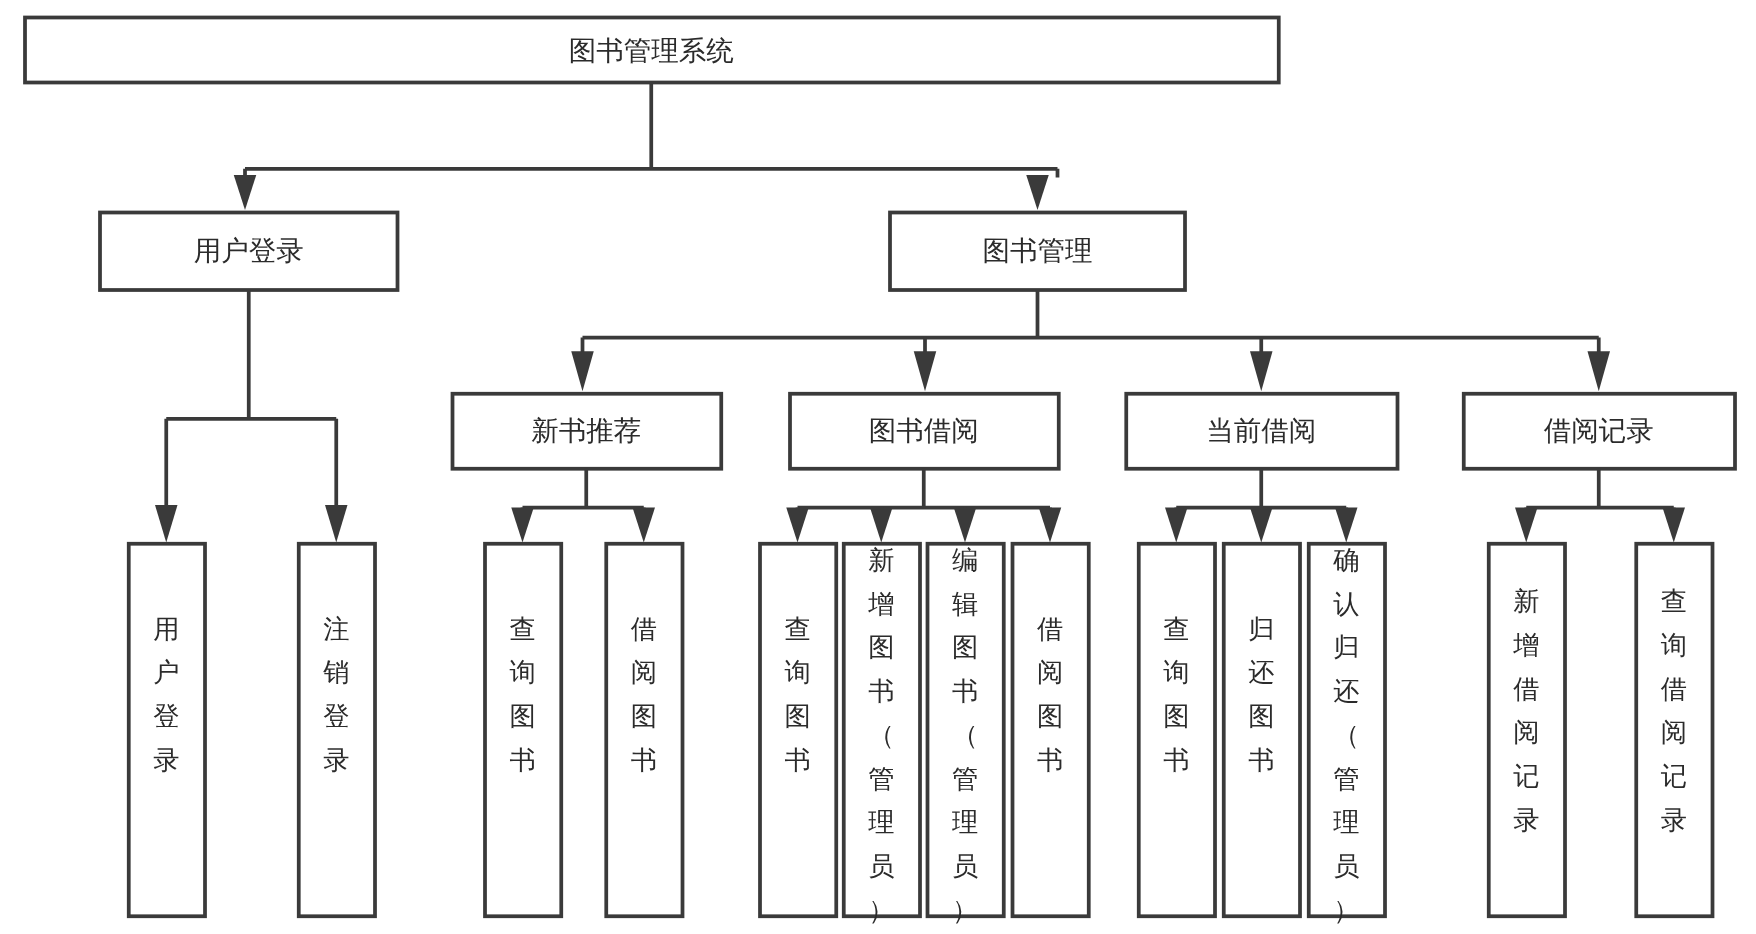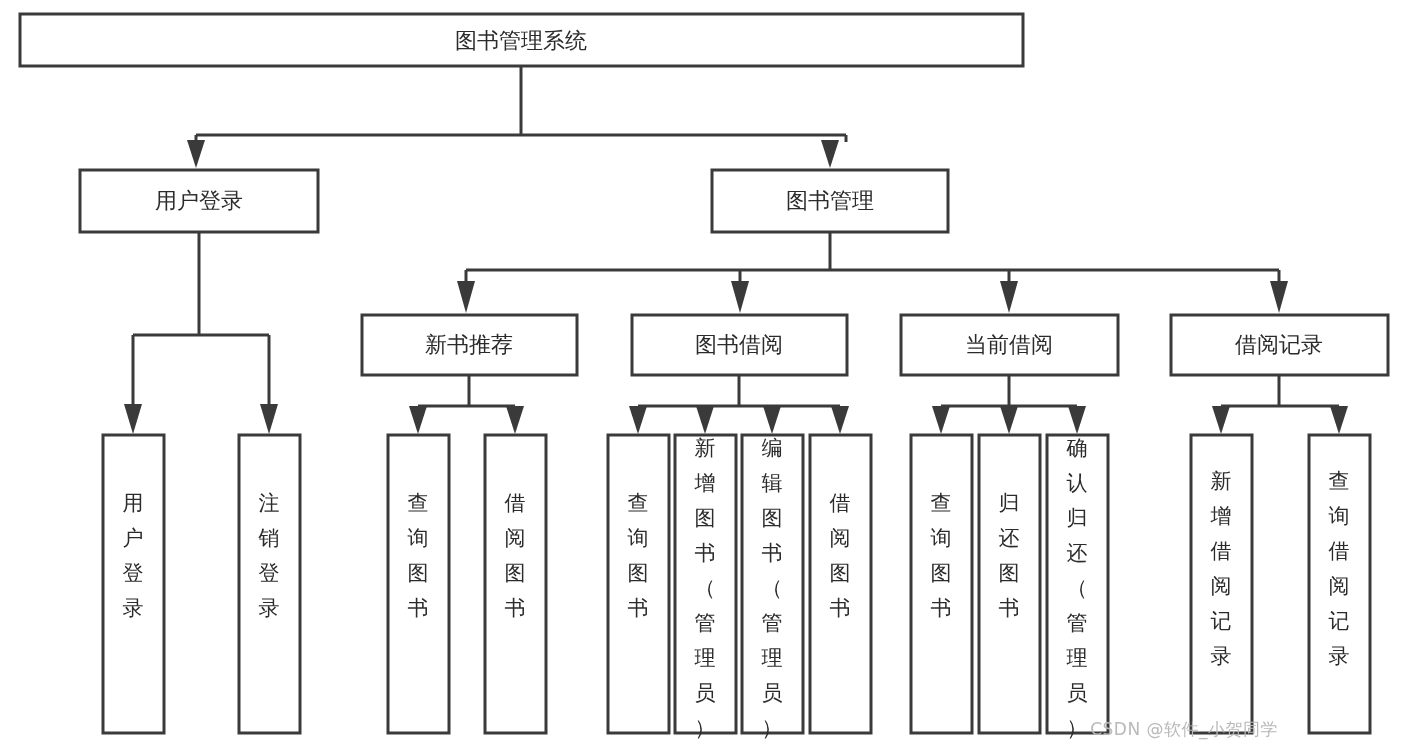--- a/index.html
+++ b/index.html
@@ -232,14 +232,13 @@
       <rect class="node-box" x="1191" y="435" width="61" height="298"></rect>
       <text class="node-label-v" x="1221" y="488"><tspan x="1221" y="488">新</tspan><tspan x="1221" y="523">增</tspan><tspan x="1221" y="558">借</tspan><tspan x="1221" y="593">阅</tspan><tspan x="1221" y="628">记</tspan><tspan x="1221" y="663">录</tspan></text>
     </g>
     <g>
       <rect class="node-box" x="1309" y="435" width="61" height="298"></rect>
       <text class="node-label-v" x="1339" y="488"><tspan x="1339" y="488">查</tspan><tspan x="1339" y="523">询</tspan><tspan x="1339" y="558">借</tspan><tspan x="1339" y="593">阅</tspan><tspan x="1339" y="628">记</tspan><tspan x="1339" y="663">录</tspan></text>
     </g>
 
   </svg>
 
-  <div class="watermark">CSDN @软件_小贺同学</div>
 </div>
 
 </body></html>

